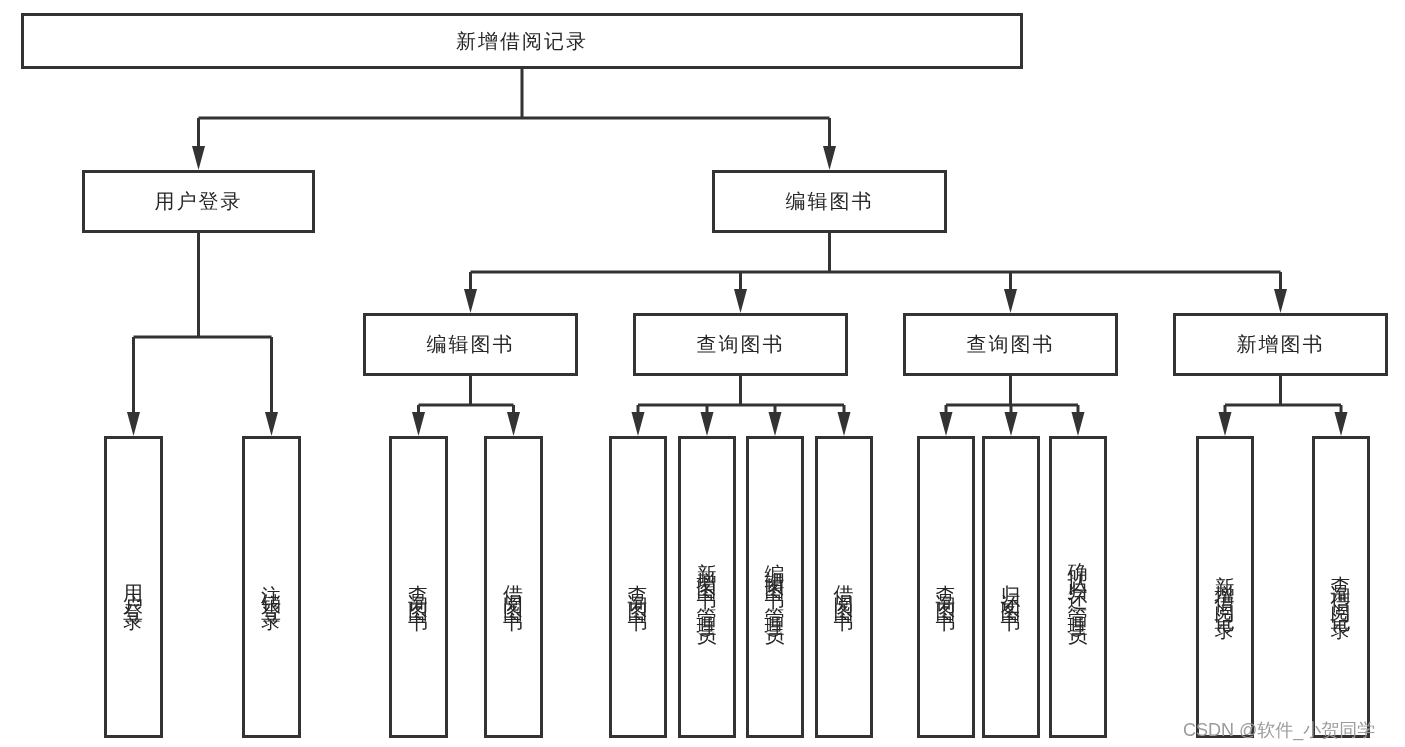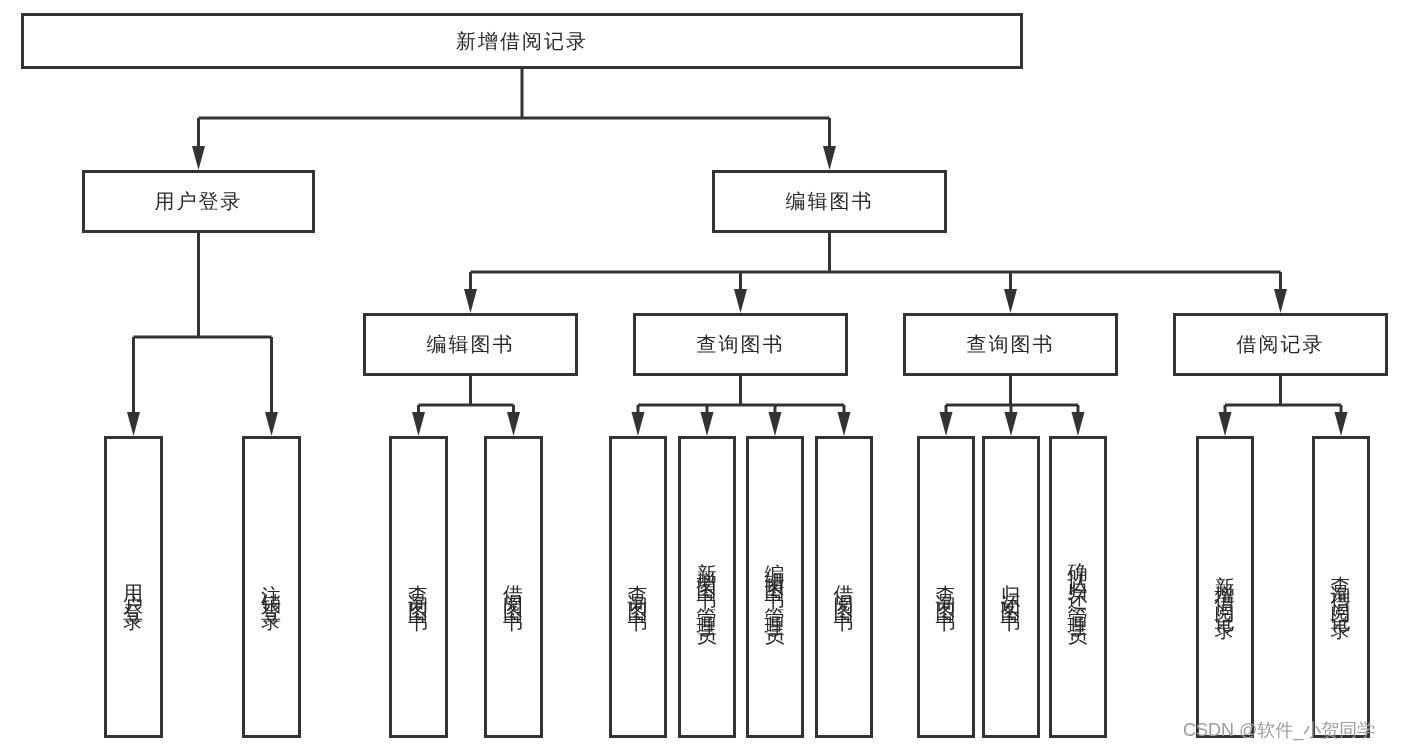--- a/index.html
+++ b/index.html
@@ -110,21 +110,21 @@
   </svg>
 
   <div class="node h-node" style="left:21px; top:13px; width:1002px; height:56px;">新增借阅记录</div>
 
   <div class="node h-node" style="left:82px; top:170px; width:233px; height:63px;">用户登录</div>
   <div class="node h-node" style="left:712px; top:170px; width:235px; height:63px;">编辑图书</div>
 
   <div class="node h-node" style="left:363px; top:313px; width:215px; height:63px;">编辑图书</div>
   <div class="node h-node" style="left:633px; top:313px; width:215px; height:63px;">查询图书</div>
   <div class="node h-node" style="left:903px; top:313px; width:215px; height:63px;">查询图书</div>
-  <div class="node h-node" style="left:1173px; top:313px; width:215px; height:63px;">借阅记录</div>
+  <div class="node h-node" style="left:1173px; top:313px; width:215px; height:63px;">新增图书</div>
 
   <div class="node v-node" style="left:104px; width:59px;">用户登录</div>
   <div class="node v-node" style="left:242px; width:59px;">注销登录</div>
 
   <div class="node v-node" style="left:389px; width:59px;">查询图书</div>
   <div class="node v-node" style="left:484px; width:59px;">借阅图书</div>
 
   <div class="node v-node" style="left:609px;">查询图书</div>
   <div class="node v-node" style="left:678px;">新增图书（管理员）</div>
   <div class="node v-node" style="left:746px;">编辑图书（管理员）</div>

